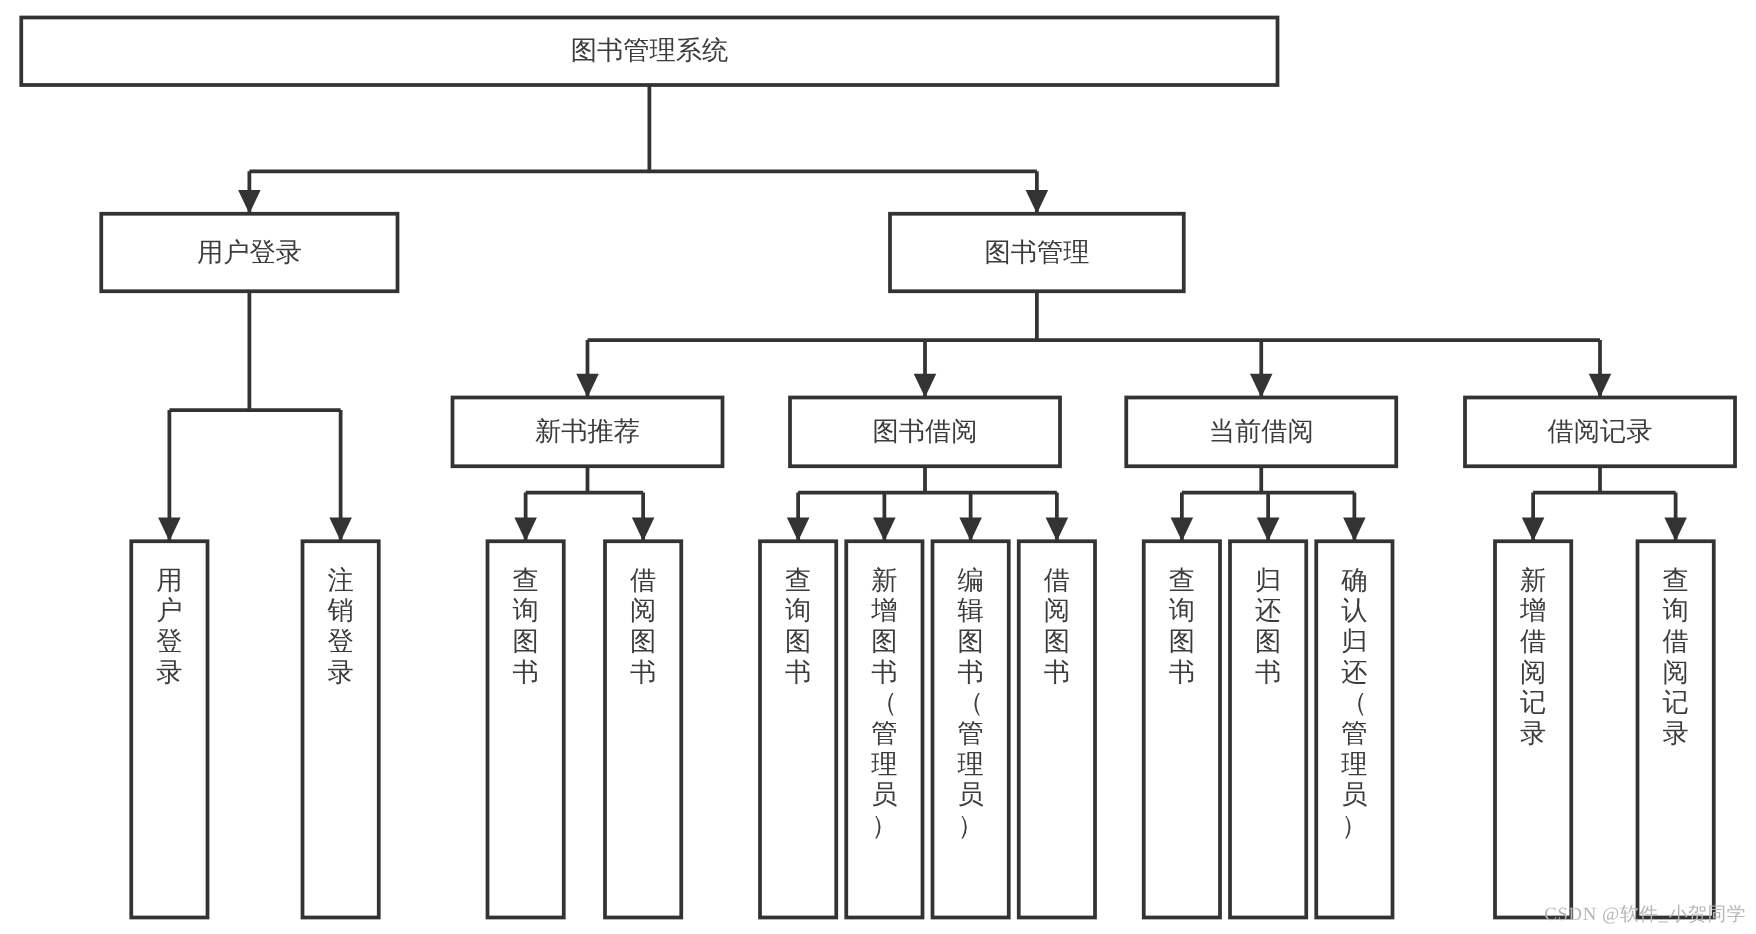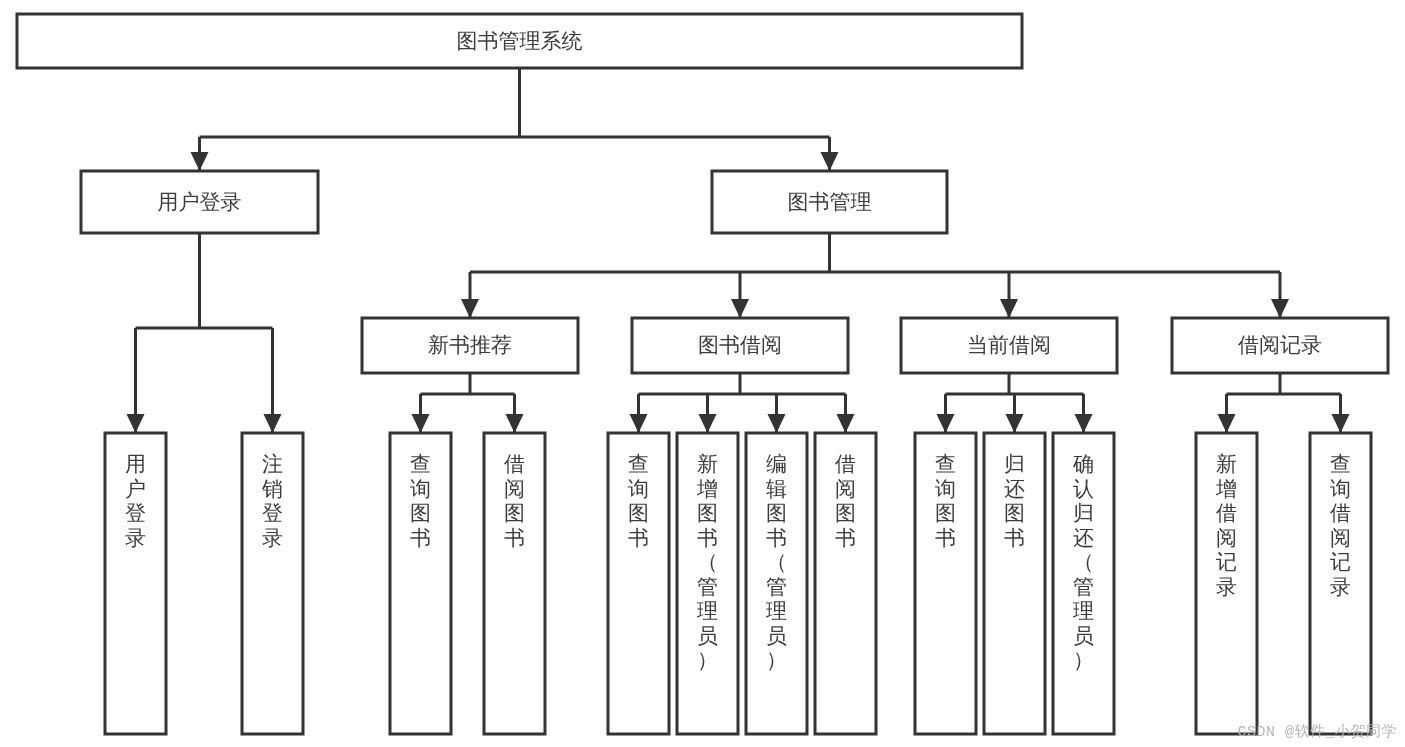--- a/index.html
+++ b/index.html
@@ -51,21 +51,21 @@
   .node-label-vertical {
     fill: #3c3c3c;
     font-family: "Liberation Sans", "DejaVu Sans", sans-serif;
     font-size: 21px;
     text-anchor: middle;
   }
   .watermark {
     position: absolute;
     right: 8px;
     bottom: 6px;
-    font-family: Liberation Mono, monospace;
+    font-family: Liberation Serif, serif;
     font-size: 15px;
     color: #b6b6b6;
     white-space: nowrap;
     letter-spacing: 0.5px;
   }
 </style>
 </head>
 <body>
 
 <div id="diagram-root">

